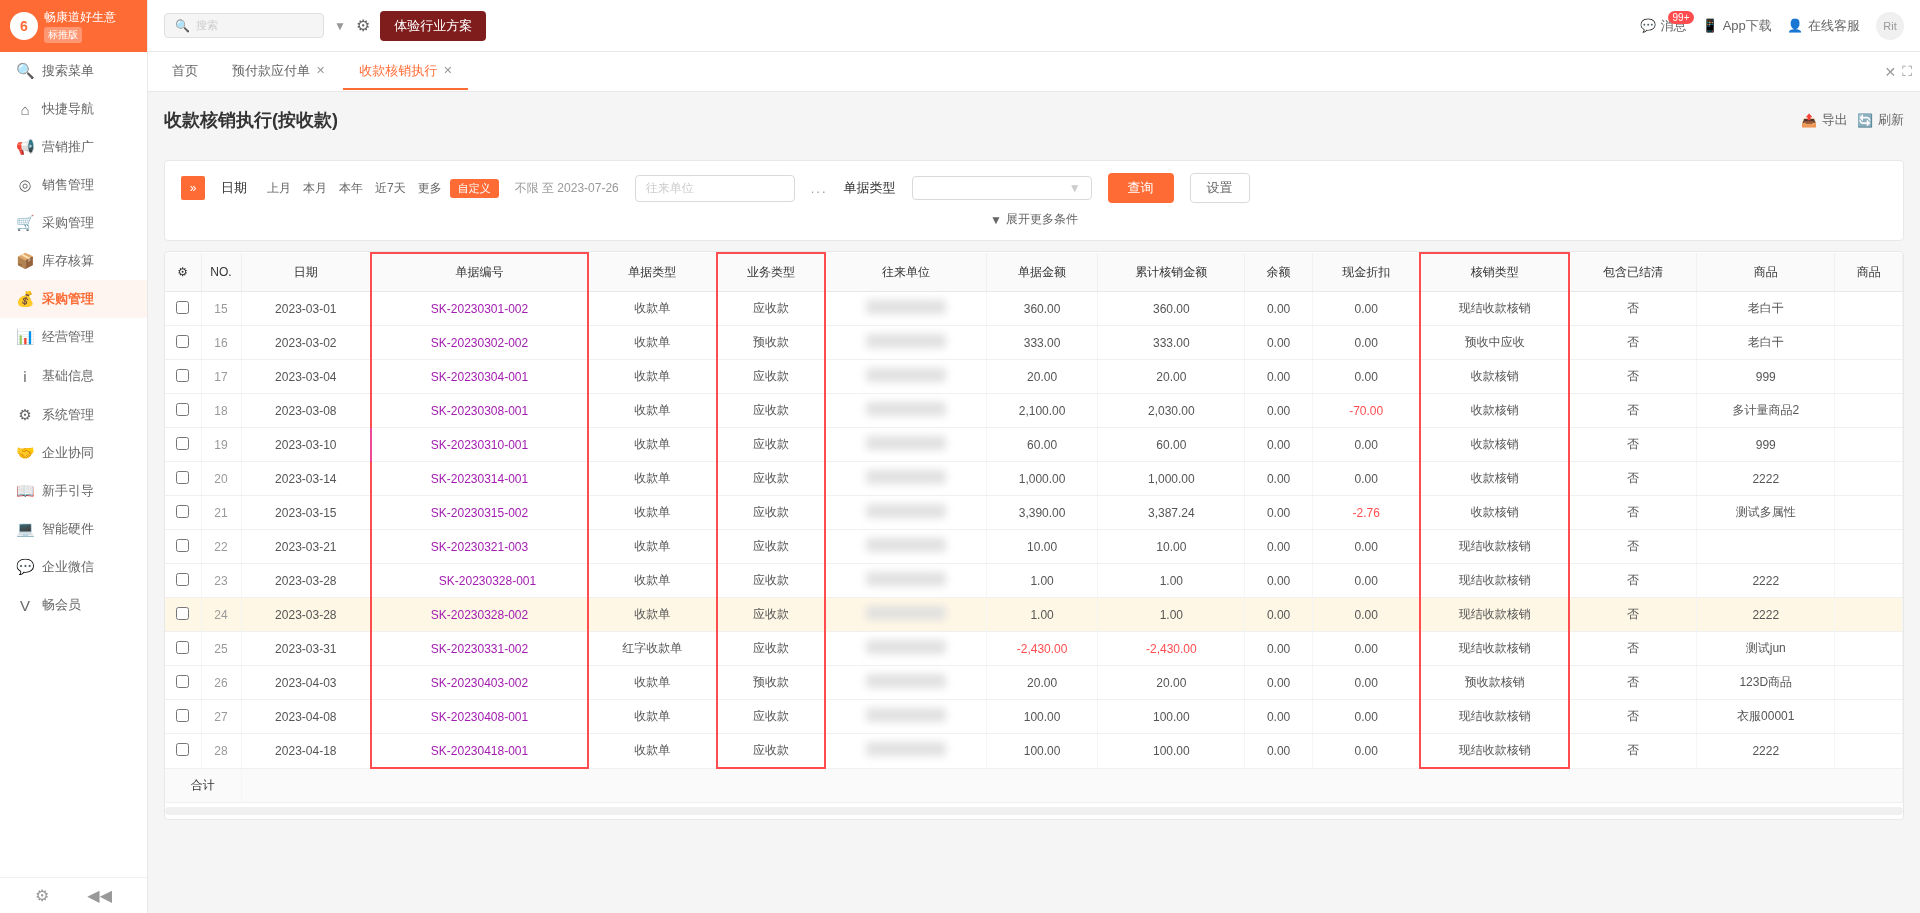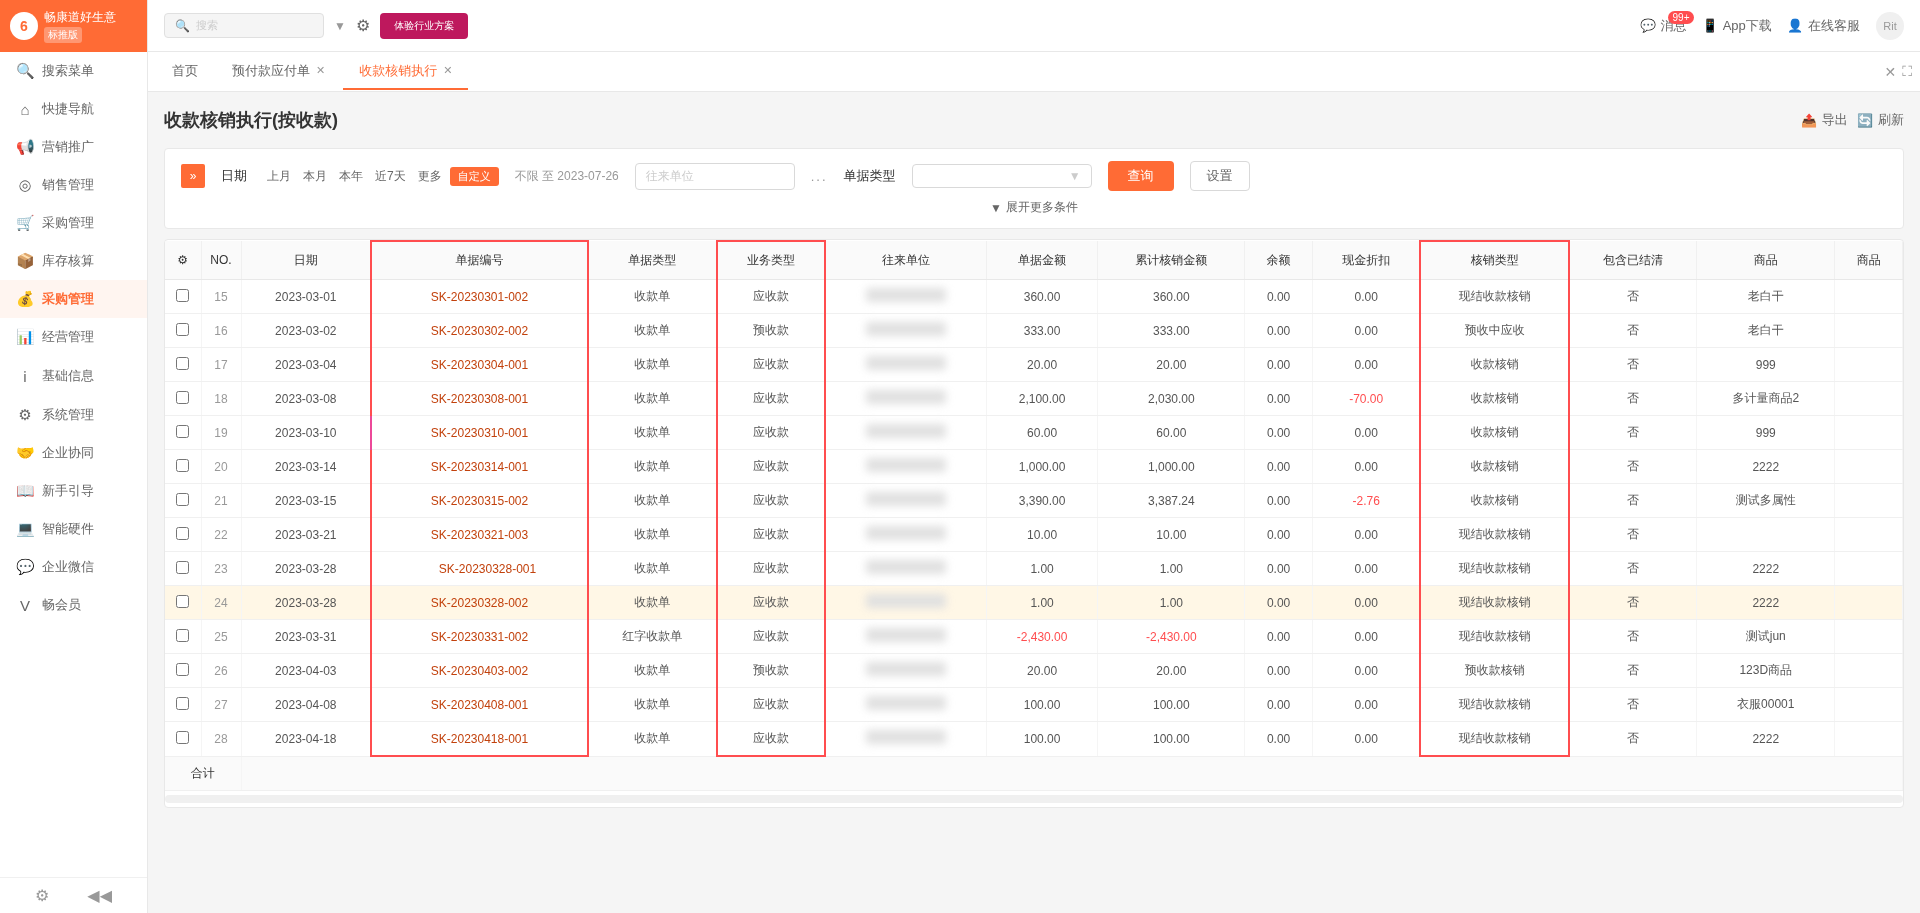--- a/index.html
+++ b/index.html
@@ -16,34 +16,34 @@
     .sidebar-bottom { margin-top: auto; padding: 10px 0; border-top: 1px solid #f0f0f0; display: flex; align-items: center; justify-content: space-around; padding: 8px 16px; }
 
     
     .main { flex: 1; display: flex; flex-direction: column; overflow: hidden; }
 
     
     .topbar { height: 52px; background: #fff; border-bottom: 1px solid #e8e8e8; display: flex; align-items: center; padding: 0 16px; gap: 10px; }
     .topbar-search { background: #f5f5f5; border: 1px solid #e0e0e0; border-radius: 4px; padding: 4px 10px; color: #999; font-size: 12px; width: 160px; display: flex; align-items: center; gap: 6px; }
     .topbar-arrow { color: #999; font-size: 12px; cursor: pointer; }
     .topbar-gear { color: #666; font-size: 16px; cursor: pointer; }
-    .topbar-btn { background: #be185d; color: #fff; border: none; border-radius: 4px; padding: 6px 14px; font-size: 10px; cursor: pointer; }
+    .topbar-btn { background: #7f1d1d; color: #fff; border: none; border-radius: 4px; padding: 6px 14px; font-size: 13px; cursor: pointer; }
     .topbar-right { margin-left: auto; display: flex; align-items: center; gap: 16px; color: #666; font-size: 13px; }
     .topbar-msg { position: relative; display: flex; align-items: center; gap: 4px; cursor: pointer; }
     .topbar-badge { background: #ff4d4f; color: #fff; border-radius: 10px; font-size: 10px; padding: 1px 5px; position: absolute; top: -6px; right: -8px; }
 
     
     .tabs { height: 40px; background: #fff; border-bottom: 1px solid #e8e8e8; display: flex; align-items: center; padding: 0 8px; gap: 2px; }
     .tab { padding: 8px 16px; cursor: pointer; font-size: 13px; color: #666; border-bottom: 2px solid transparent; display: flex; align-items: center; gap: 6px; }
     .tab.active { color: #ff6b35; border-bottom: 2px solid #ff6b35; font-weight: 500; }
     .tab-close { color: #999; font-size: 11px; cursor: pointer; }
 
     
     .content { flex: 1; overflow: auto; padding: 16px; background: #f5f5f5; }
-    .page-header { display: flex; justify-content: space-between; margin-bottom: 16px; }
+    .page-header { display: flex; justify-content: space-between; margin-bottom: 28px; }
     .page-title { font-size: 18px; font-weight: bold; color: #333; }
     .page-actions { display: flex; gap: 10px; }
     .action-btn { display: flex; align-items: center; gap: 4px; color: #666; font-size: 13px; cursor: pointer; background: none; border: none; }
 
     
     .filter-bar { background: #fff; border-radius: 4px; padding: 12px 16px; margin-bottom: 10px; border: 1px solid #e8e8e8; }
     .filter-row { display: flex; align-items: center; gap: 16px; flex-wrap: wrap; }
     .filter-expand-btn { width: 24px; height: 24px; background: #ff6b35; color: #fff; border-radius: 2px; display: flex; align-items: center; justify-content: center; cursor: pointer; font-size: 12px; }
     .filter-label { color: #333; font-size: 13px; }
     .filter-date-btns { display: flex; gap: 4px; align-items: center; }
@@ -59,21 +59,21 @@
     .filter-expand-more { color: #666; font-size: 12px; cursor: pointer; display: flex; align-items: center; gap: 4px; }
 
     
     .table-container { background: #fff; border-radius: 4px; border: 1px solid #e8e8e8; overflow: hidden; }
     .table-wrap { overflow-x: auto; }
     table { width: 100%; border-collapse: collapse; font-size: 12px; }
     thead tr { background: #fafafa; }
     th { padding: 10px 8px; text-align: center; color: #333; font-weight: 500; border-bottom: 1px solid #e8e8e8; border-right: 1px solid #f0f0f0; white-space: nowrap; }
     td { padding: 8px 8px; text-align: center; border-bottom: 1px solid #f0f0f0; border-right: 1px solid #f5f5f5; white-space: nowrap; color: #555; }
     tr.highlighted td { background: #fff7e6; }
-    .link-text { color: #c2410c; cursor: pointer; text-decoration: none; }
+    .link-text { color: #a21caf; cursor: pointer; text-decoration: none; }
     .negative { color: #ff4d4f; }
     .col-no { width: 40px; color: #999; }
     
     
     .footer-row td { font-weight: 500; background: #fafafa; color: #333; }
     
     
     .table-scrollbar { height: 8px; background: #f0f0f0; border-radius: 4px; margin: 4px 0; }
     
     

